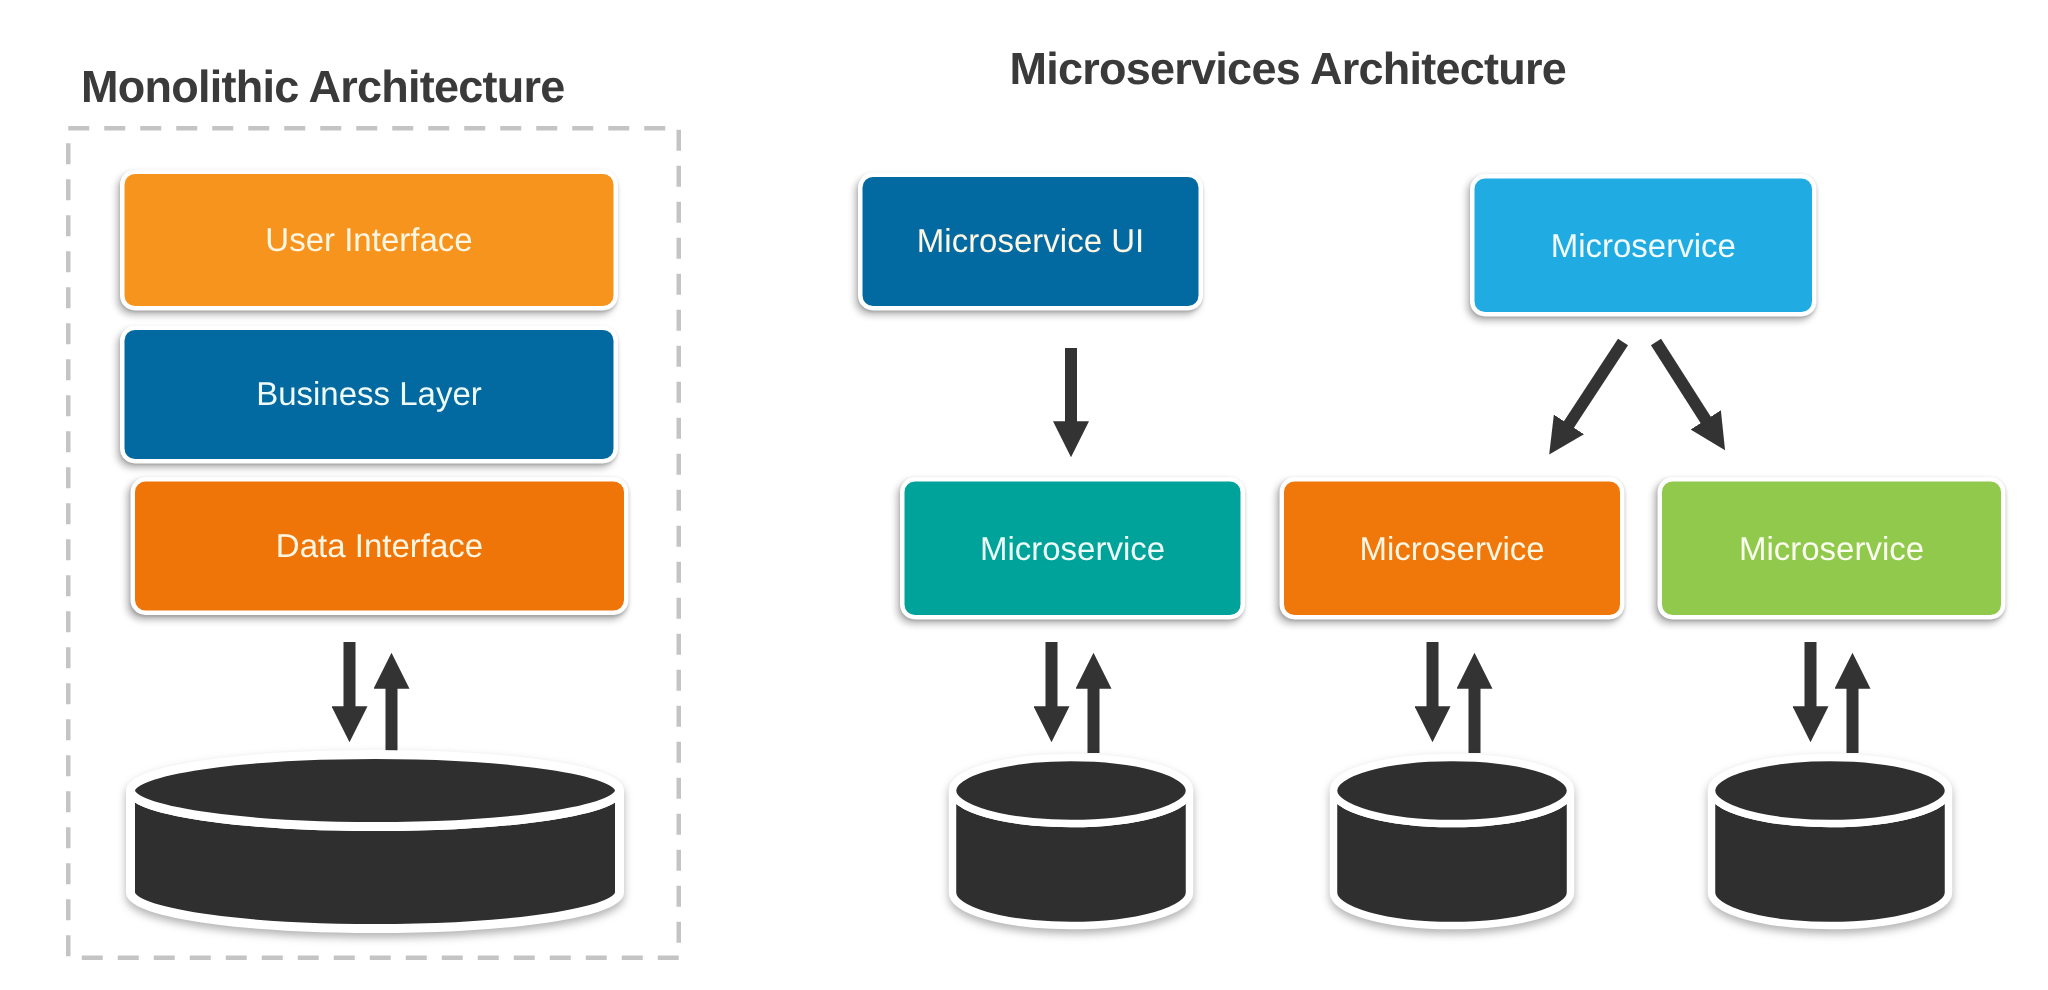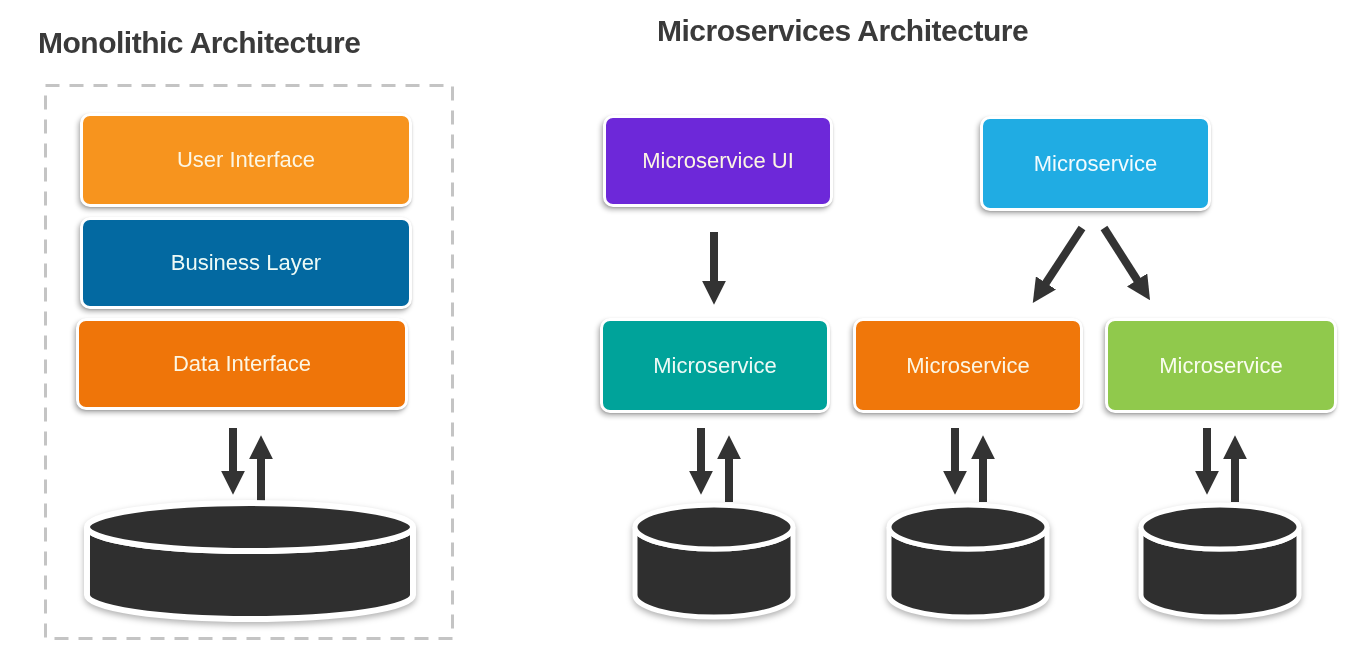--- a/index.html
+++ b/index.html
@@ -1,21 +1,21 @@
 <!DOCTYPE html>
 <html><head>
 <meta charset="utf-8">
 <style>
   html,body{margin:0;padding:0;background:#fff;}
   .canvas{
     position:relative;width:1365px;height:660px;background:#ffffff;overflow:hidden;
     font-family:"Liberation Sans", sans-serif;
   }
   .title{
-    position:absolute;margin:0;font-size:30px;font-weight:700;color:var(--title,#3a3a3a);
+    position:absolute;margin:16px;font-size:30px;font-weight:700;color:var(--title,#3a3a3a);
     letter-spacing:-0.5px;white-space:nowrap;
   }
   .svc-box{
     position:absolute;display:flex;align-items:center;justify-content:center;
     border:3px solid #ffffff;border-radius:10px;
     box-shadow:-2px 3px 5px rgba(0,0,0,0.28), 0 1px 2px rgba(0,0,0,0.15);
     box-sizing:border-box;
   }
   .svc-label{font-size:22px;line-height:1;white-space:nowrap;}
   .dash-frame{position:absolute;}
@@ -38,42 +38,42 @@
   </svg>
 
   <div class="svc-box" style="left: 80px; top: 113px; width: 332px; height: 94px; background-color: rgb(247, 148, 30);">
     <span class="svc-label" style="color: rgb(252, 246, 227);">User Interface</span>
   </div>
 
   <div class="svc-box" style="left: 80px; top: 217px; width: 332px; height: 92px; background-color: #0369a1;">
     <span class="svc-label" style="color: rgb(237, 250, 246);">Business Layer</span>
   </div>
 
-  <div class="svc-box" style="left: 76px; top: 318px; width: 332px; height: 92px; background-color: rgb(239, 117, 9);">
+  <div class="svc-box" style="left: 87px; top: 318px; width: 332px; height: 92px; background-color: rgb(239, 117, 9);">
     <span class="svc-label" style="color: rgb(252, 246, 227);">Data Interface</span>
   </div>
 
   <svg class="arrow" style="left:216px;top:426px;" width="62" height="78" viewBox="0 0 62 78">
     <defs>
       <marker id="m1" viewBox="0 0 10 10" refX="3" refY="5" markerWidth="3" markerHeight="3" orient="auto">
         <path d="M0 0 L10 5 L0 10 Z"></path>
       </marker>
     </defs>
     <line x1="17" y1="2" x2="17" y2="52" marker-end="url(#m1)"></line>
     <line x1="45" y1="76" x2="45" y2="26" marker-end="url(#m1)"></line>
   </svg>
 
   <svg class="cyl" style="left:80px;top:499px;" width="340" height="126" viewBox="0 0 340 126">
     <path d="M7 28 A163 24 0 0 0 333 28 L333 96 A163 24 0 0 1 7 96 Z" stroke-width="6"></path>
     <ellipse cx="170" cy="28" rx="163" ry="24" stroke-width="6"></ellipse>
   </svg>
 
   <h1 class="title" style="left:657px;top:14px;">Microservices Architecture</h1>
 
-  <div class="svc-box" style="left: 603px; top: 115px; width: 230px; height: 92px; background-color: #6d28d9;">
+  <div class="svc-box" style="left: 572px; top: 115px; width: 230px; height: 92px; background-color: #0369a1;">
     <span class="svc-label" style="color: rgb(252, 246, 227);">Microservice UI</span>
   </div>
 
   <div class="svc-box" style="left: 980px; top: 116px; width: 231px; height: 95px; background-color: rgb(32, 172, 227);">
     <span class="svc-label" style="color: rgb(242, 251, 254);">Microservice</span>
   </div>
 
   <svg class="arrow" style="left:697px;top:230px;" width="34" height="80" viewBox="0 0 34 80">
     <defs>
       <marker id="m2" viewBox="0 0 10 10" refX="3" refY="5" markerWidth="3" markerHeight="3" orient="auto">

